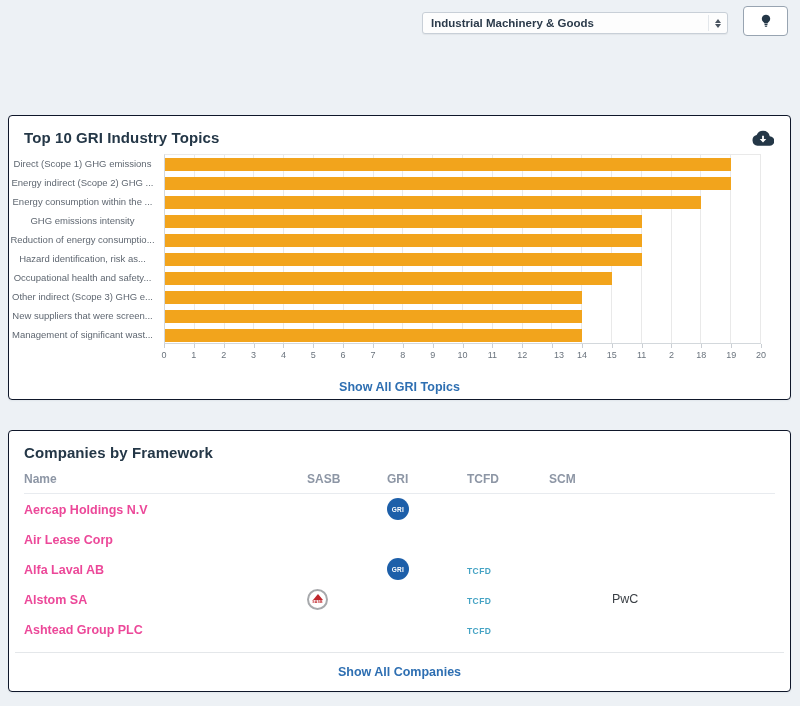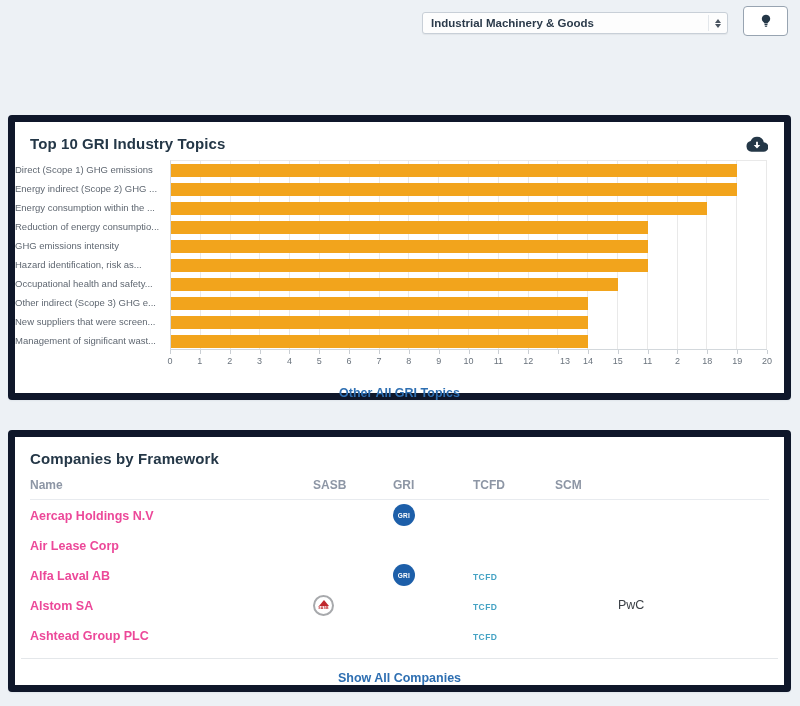--- a/index.html
+++ b/index.html
@@ -24,34 +24,34 @@
   .stepper .tri-up    { width: 0; height: 0; border-left: 3.5px solid transparent; border-right: 3.5px solid transparent; border-bottom: 4.5px solid #4a5460; }
   .stepper .tri-down  { width: 0; height: 0; border-left: 3.5px solid transparent; border-right: 3.5px solid transparent; border-top: 4.5px solid #4a5460; }
   .bulb-button {
     position: absolute; left: 743px; top: 6px; width: 45px; height: 30px;
     background: #ffffff; border: 1px solid #98a4b1; border-radius: 4px;
     display: flex; align-items: center; justify-content: center; cursor: pointer;
   }
   
   .card {
     position: absolute; left: 8px; width: 783px; background: #ffffff;
-    border: 7px solid #0f172a; border-radius: 4px;
+    border: 1px solid #0f172a; border-radius: 4px;
     box-shadow: 0 1px 2px rgba(40,60,80,0.06);
   }
   .card-title {
     font-size: 15px; font-weight: 700; color: #243747; letter-spacing: 0.1px;
   }
   #gri-card { top: 115px; height: 285px; }
   #gri-card .card-head { display: flex; align-items: flex-start; justify-content: space-between; padding: 13px 16px 4px 15px; }
   
   .chart { margin-top: 3px; }
   .chart-body { display: flex; }
   .chart-labels { width: 155px; }
   .chart-label {
-    height: 19px; line-height: 19px; text-align: left; padding-right: 8px;
+    height: 19px; line-height: 19px; text-align: center; padding-right: 8px;
     font-size: 9.5px; color: #5f6771; white-space: nowrap; overflow: hidden;
   }
   .chart-plot {
     position: relative; width: 597px; height: 190px;
     border-top: 1px solid #e9e9e9; border-bottom: 1px solid #d3d8dc; border-left: 1px solid #d3d8dc;
   }
   .gridline { position: absolute; top: 0; bottom: 0; width: 1px; background: #e9e9e9; }
   .bar-slot { height: 19px; position: relative; }
   .bar { position: absolute; left: 0; top: 3px; height: 13px; }
   .chart-axis { position: relative; margin-left: 155px; width: 597px; height: 24px; }
@@ -123,22 +123,22 @@
         <path fill="#ffffff" d="M11 6.5h2v3.5h2.6L12 13.8 8.4 10H11z"></path>
       </svg>
     </div>
   </div>
   <div class="chart">
     <div class="chart-body">
       <div class="chart-labels">
           <div class="chart-label">Direct (Scope 1) GHG emissions</div>
           <div class="chart-label">Energy indirect (Scope 2) GHG ...</div>
           <div class="chart-label">Energy consumption within the ...</div>
+          <div class="chart-label">GHG emissions intensity</div>
           <div class="chart-label">Reduction of energy consumptio...</div>
-          <div class="chart-label">GHG emissions intensity</div>
           <div class="chart-label">Hazard identification, risk as...</div>
           <div class="chart-label">Occupational health and safety...</div>
           <div class="chart-label">Other indirect (Scope 3) GHG e...</div>
           <div class="chart-label">New suppliers that were screen...</div>
           <div class="chart-label">Management of significant wast...</div>
         </div>
       <div class="chart-plot">
           <div class="gridline" style="left: calc(5% - 1px);"></div>
           <div class="gridline" style="left: calc(10% - 1px);"></div>
           <div class="gridline" style="left: calc(15% - 1px);"></div>
@@ -230,21 +230,21 @@
         <div class="ticklabel" style="left: 85%;">2</div>
         <div class="tickmark" style="left: 90%;"></div>
         <div class="ticklabel" style="left: 90%;">18</div>
         <div class="tickmark" style="left: 95%;"></div>
         <div class="ticklabel" style="left: 95%;">19</div>
         <div class="tickmark" style="left: 100%;"></div>
         <div class="ticklabel" style="left: 100%;">20</div>
       </div>
   </div>
   <div class="show-all-row">
-    <a class="show-all-link">Other All GRI Topics</a>
+    <a class="show-all-link">Show All GRI Topics</a>
   </div>
 </div>
 
 <div class="card" id="companies-card">
   <div class="card-title">Companies by Framework</div>
   <div class="table">
     <div class="thead">
       <div>Name</div>
       <div>SASB</div>
       <div>GRI</div>

